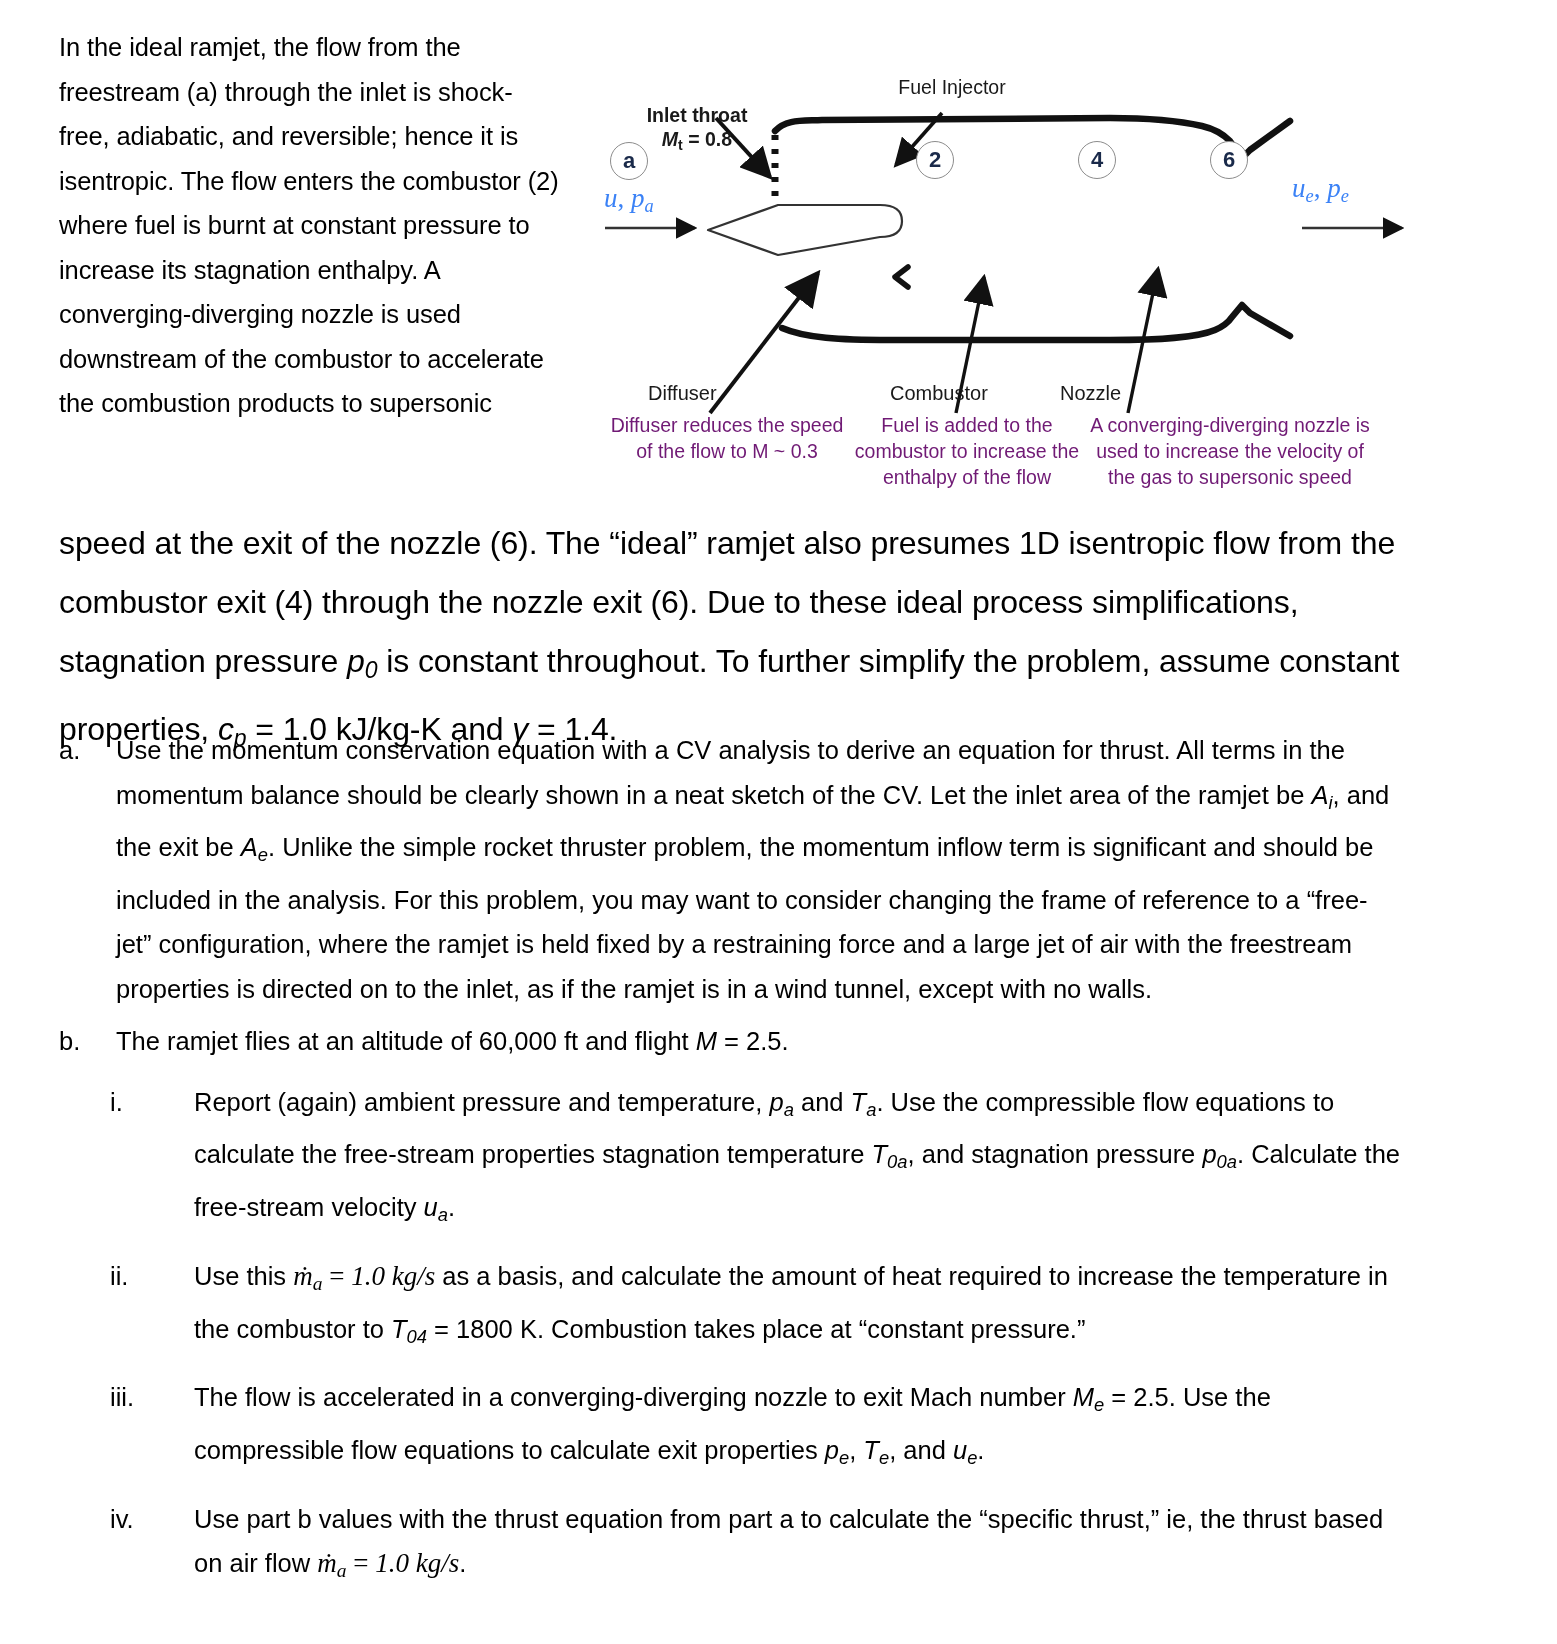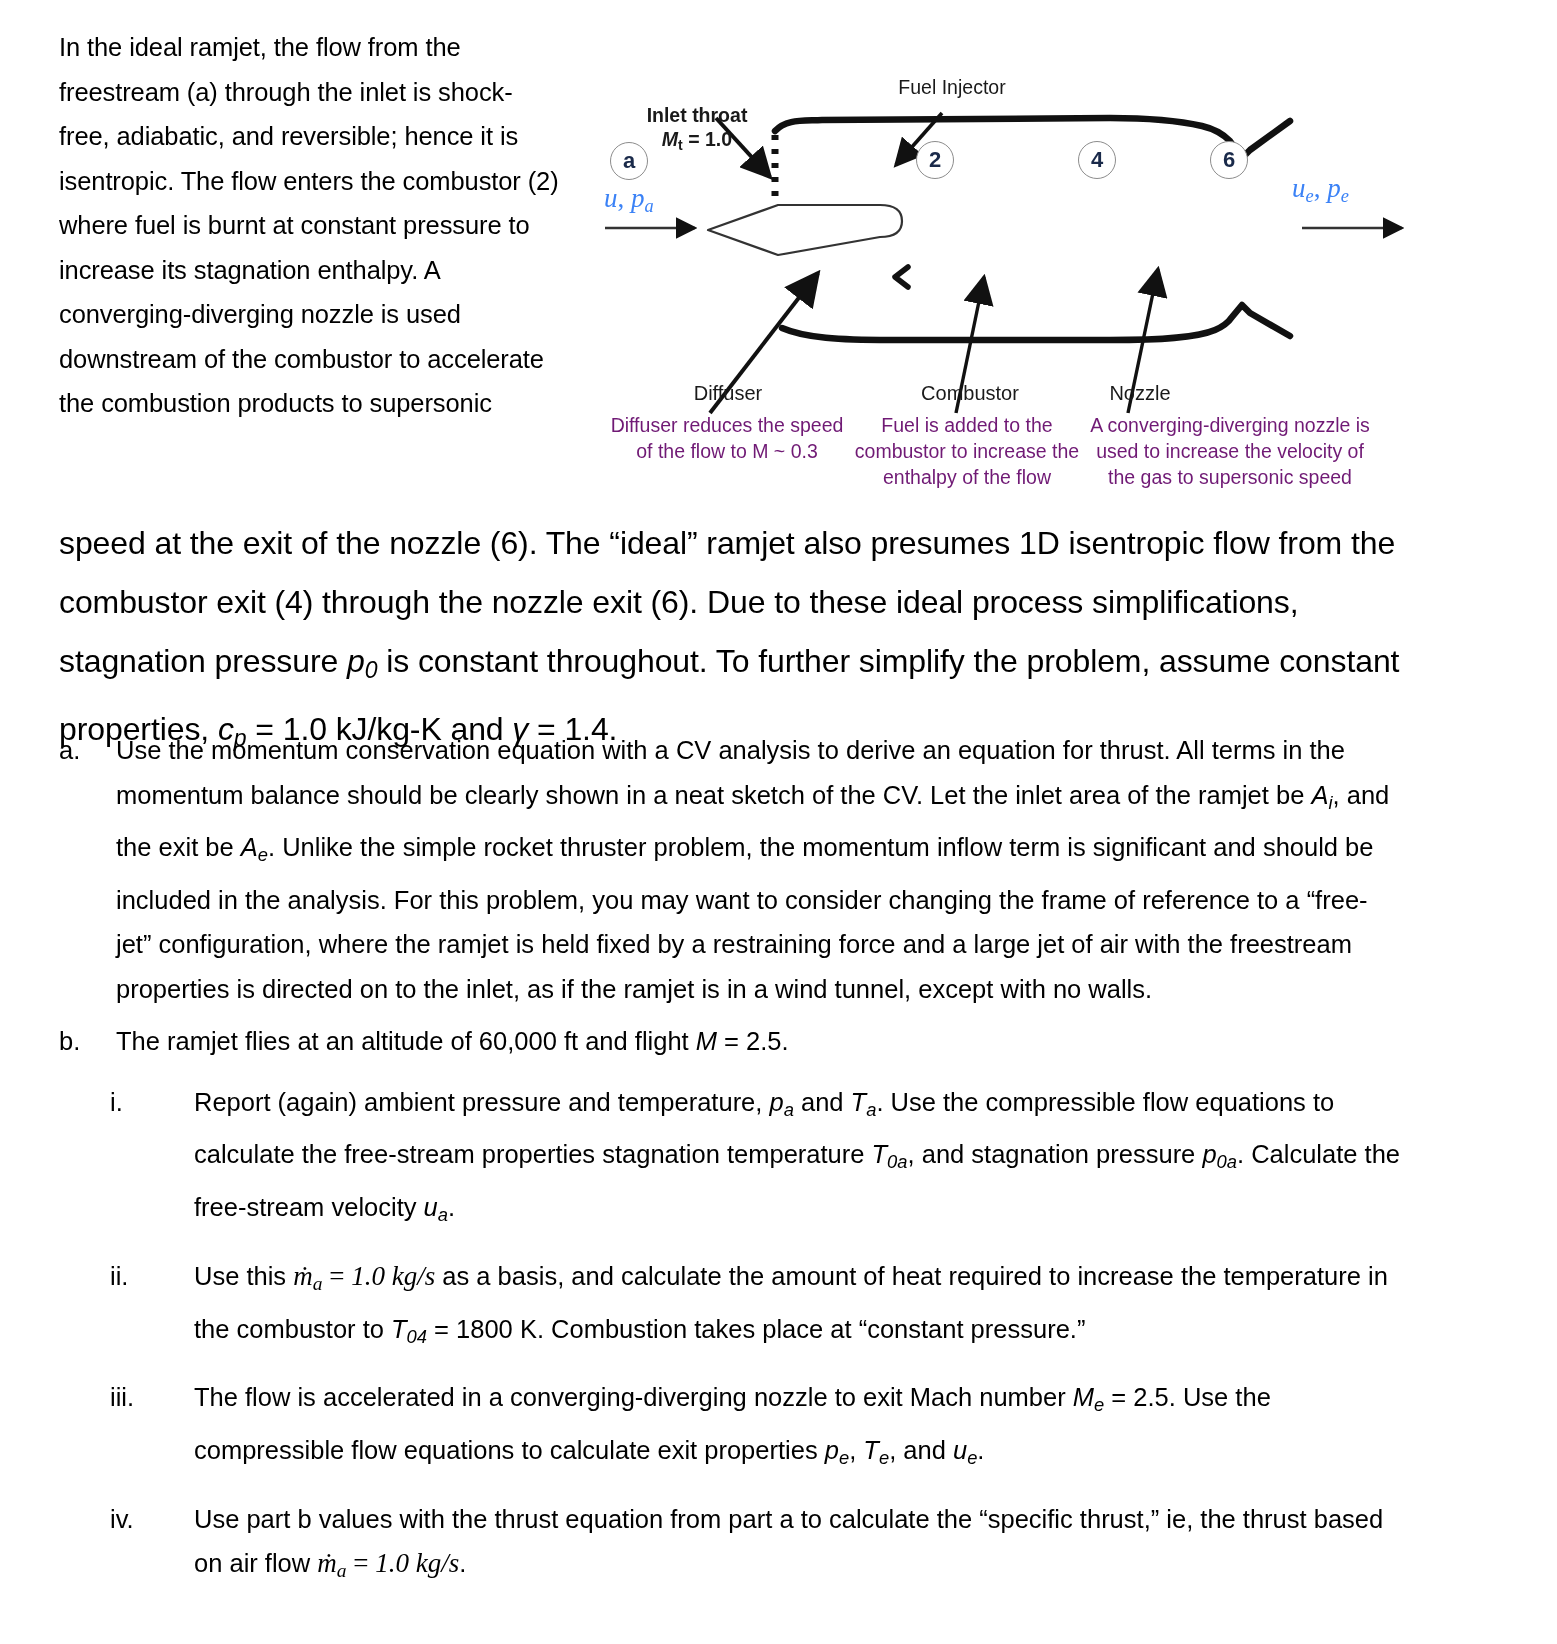--- a/index.html
+++ b/index.html
@@ -85,21 +85,20 @@
     text-align: center;
     line-height: 24px;
     white-space: nowrap;
   }
   .fig-label.bold { font-weight: bold; margin-top: 40px; }
 
   .cap-title {
     position: absolute;
     font-size: 20px;
     color: #1a1a1a;
-    text-align: center;
     white-space: nowrap;
   }
   .cap-body {
     position: absolute;
     font-size: 19.5px;
     color: #701a75;
     text-align: center;
     line-height: 26px;
   }
   .fig-math {
@@ -205,21 +204,21 @@
 
       <path d="M318,212 L305,222 L318,232" fill="none" stroke="#111" stroke-width="5.5" stroke-linecap="round" stroke-linejoin="round"></path>
 
       <line x1="120" y1="358" x2="228" y2="218" stroke="#111" stroke-width="4" marker-end="url(#arrHead)"></line>
       <line x1="366" y1="358" x2="394" y2="222" stroke="#111" stroke-width="3.4" marker-end="url(#arrHead)"></line>
       <line x1="538" y1="358" x2="568" y2="214" stroke="#111" stroke-width="3.4" marker-end="url(#arrHead)"></line>
     </svg>
 
     <div class="fig-label bold" style="left:17px; top:8px; width:180px;">
       <span>Inlet throat</span><br>
-      <i class="var">M</i><span class="subr">t</span><span> = 1.0</span>
+      <i class="var">M</i><span class="subr">t</span><span> = 0.8</span>
     </div>
 
     <div class="fig-label" style="left:262px; top:20px; width:200px;">Fuel Injector</div>
 
     <div class="circ-num" style="left:20px; top:87px;">a</div>
     <div class="circ-num" style="left:326px; top:86px;">2</div>
     <div class="circ-num" style="left:488px; top:86px;">4</div>
     <div class="circ-num" style="left:620px; top:86px;">6</div>
 
     <div class="fig-math" style="left:14px; top:128px;">

